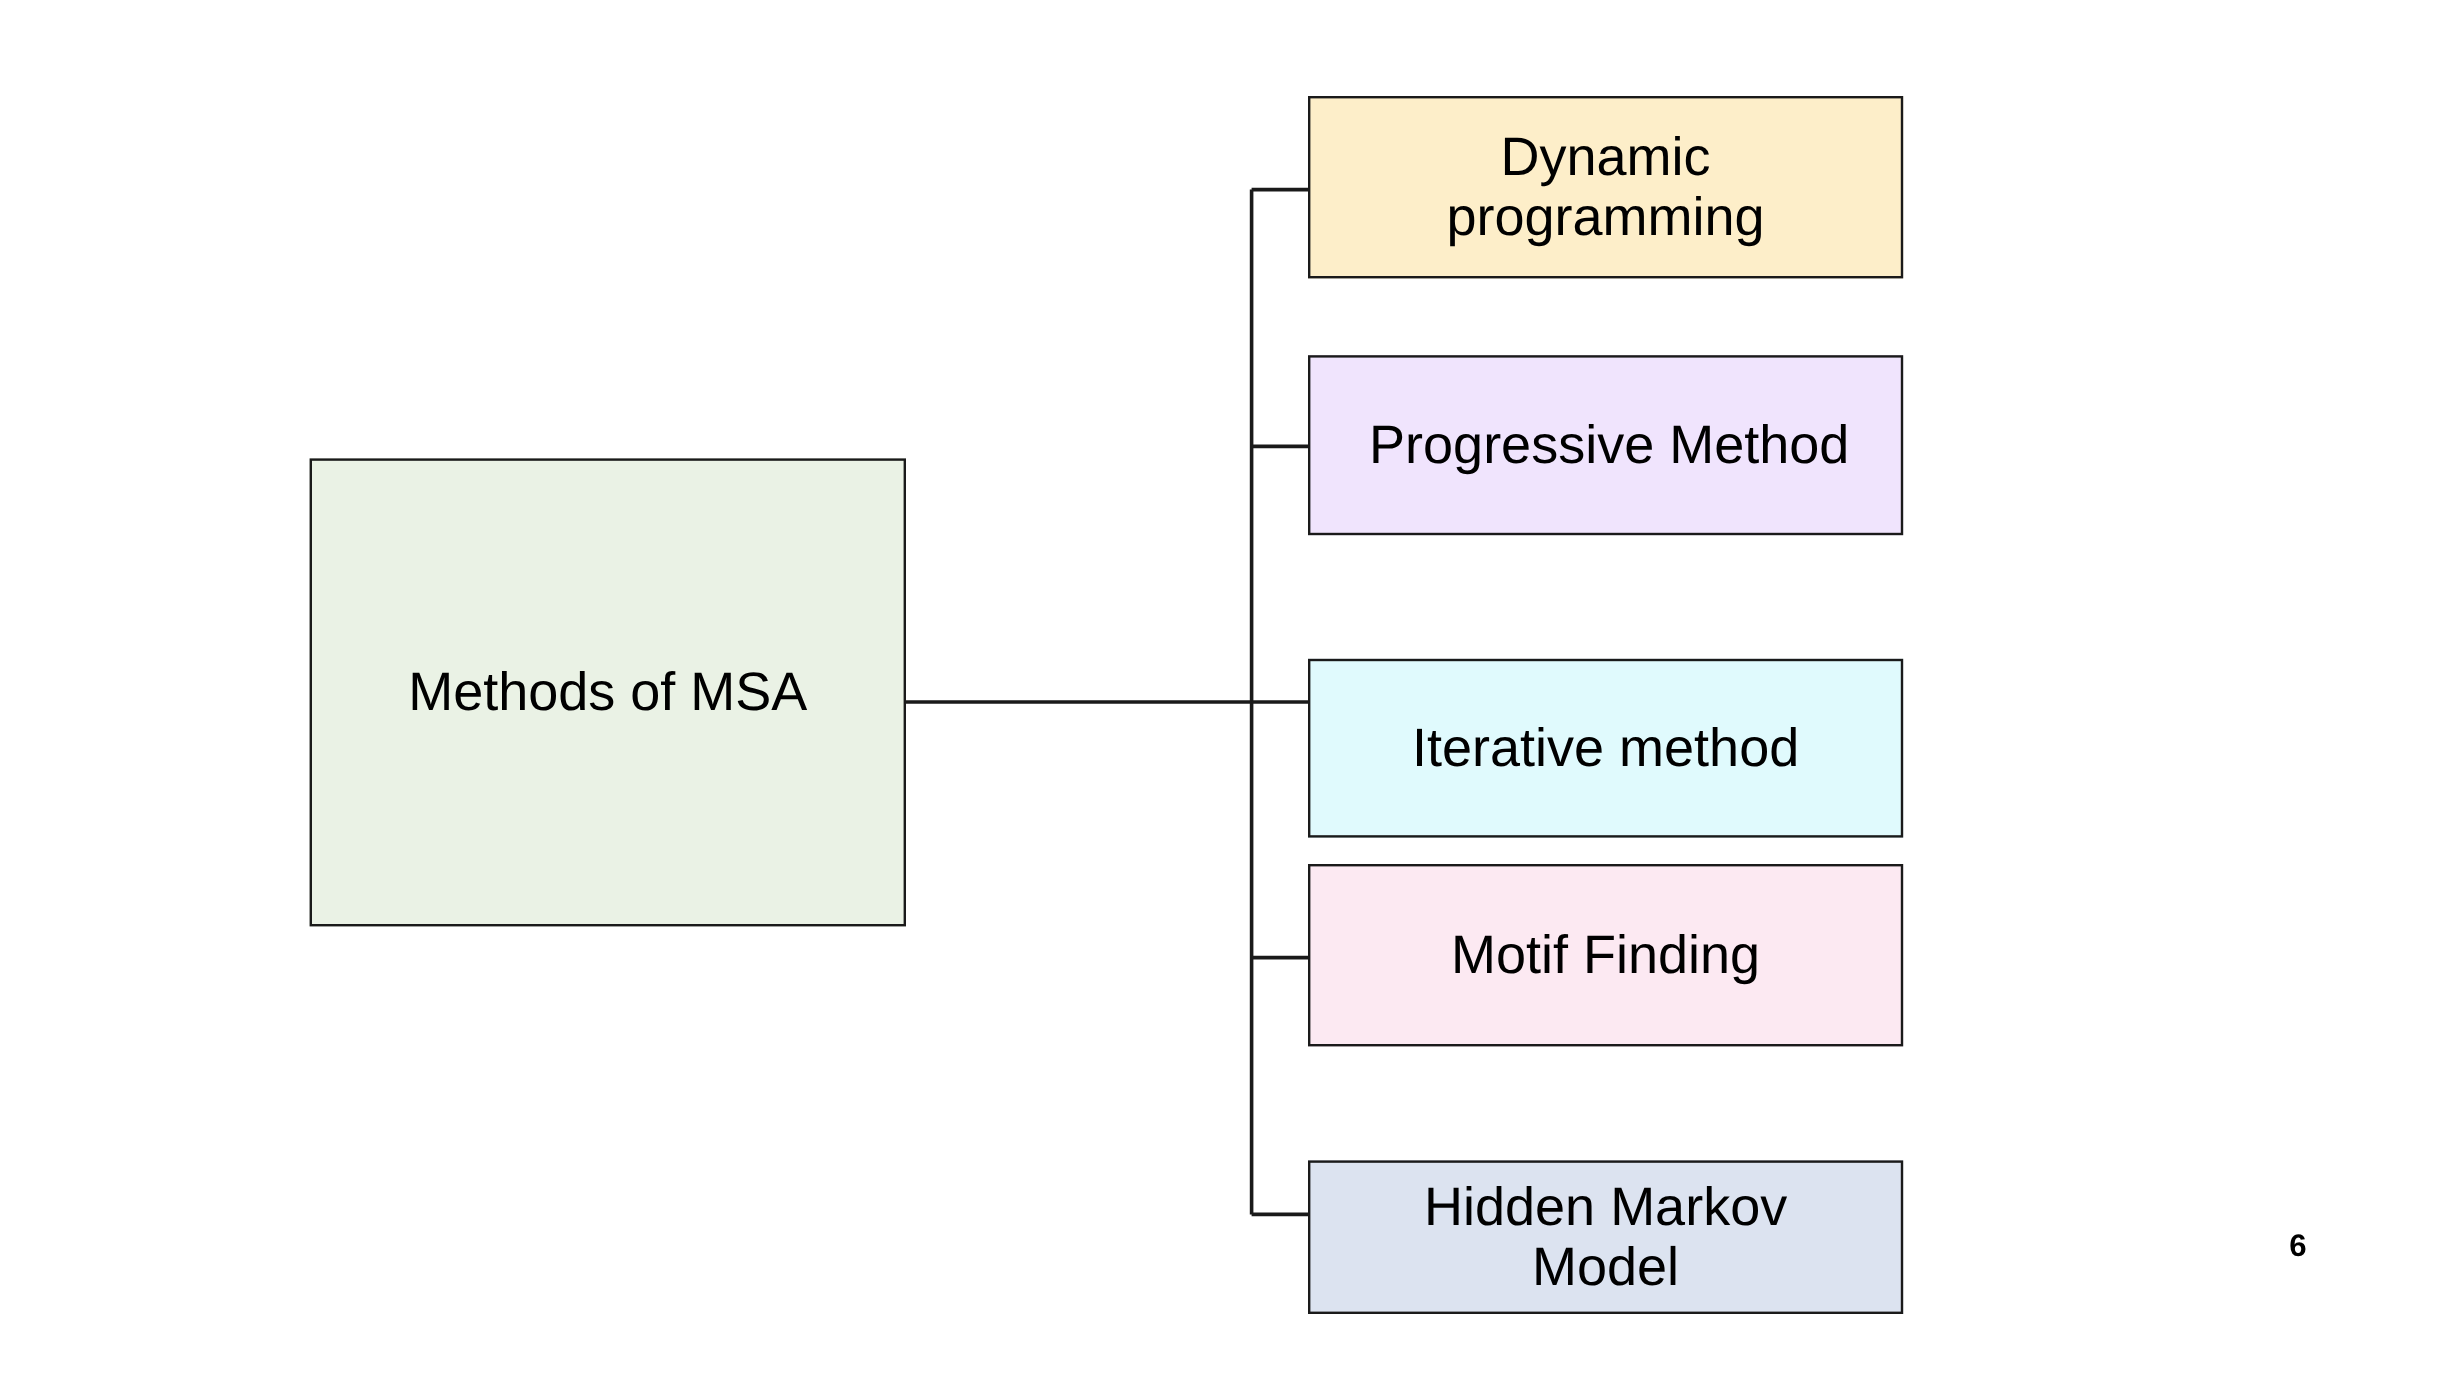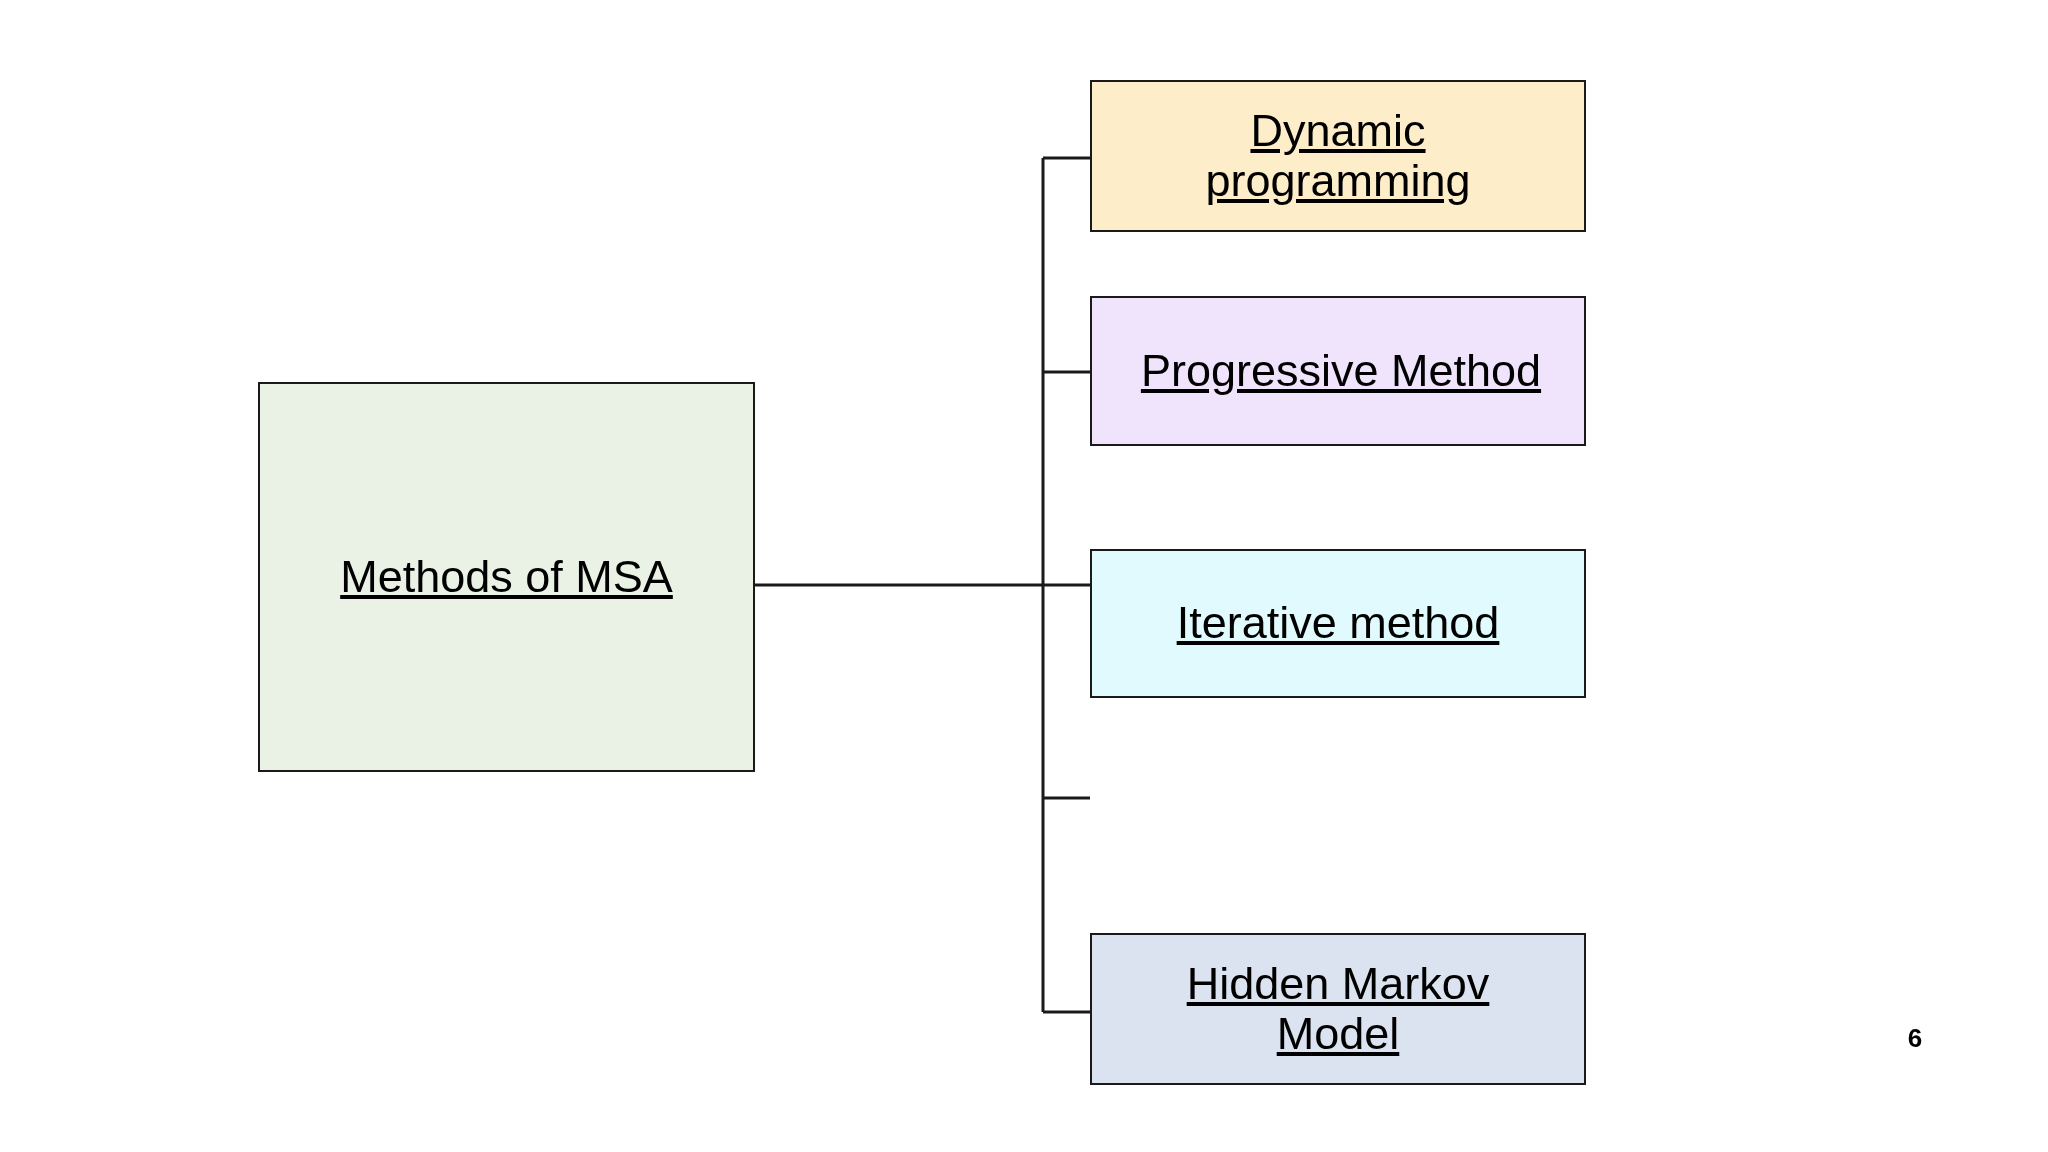--- a/index.html
+++ b/index.html
@@ -38,42 +38,41 @@
     align-items: center;
     justify-content: center;
     text-align: center;
     line-height: 1.12;
     padding: 4px 10px;
     white-space: pre-line;
   }
   .node .node-label {
     display: block;
     width: 100%;
-    text-decoration: underline;
   }
   
   #root-node {
     left: 258px;
     top: 382px;
     width: 497px;
     height: 390px;
     background: #eaf2e5;
     font-size: 45px;
   }
   
   .leaf {
     left: 1090px;
     width: 496px;
     font-size: 45px;
   }
   #leaf-0 { top: 80px;  height: 152px; background: #fdeec9; }
   #leaf-1 { top: 296px; height: 150px; background: #f0e4fd; padding-left: 16px; }
   #leaf-2 { top: 508px; height: 149px; background: #e0fafd; }
   #leaf-3 { top: 720px; height: 152px; background: #fce9f2; }
-  #leaf-4 { top: 933px; height: 152px; background: #dce3f0; align-items: center; }
+  #leaf-4 { top: 967px; height: 128px; background: #dce3f0; align-items: center; }
 
   
   #page-number {
     position: absolute;
     left: 1895px;
     top: 1023px;
     width: 40px;
     text-align: center;
     font-size: 26px;
     font-weight: bold;
@@ -108,20 +107,23 @@
   </div>
 
   <div class="node leaf" id="leaf-1" style="background: rgb(240, 228, 253);">
     <span class="node-label">Progressive Method</span>
   </div>
 
   <div class="node leaf" id="leaf-2" style="background: rgb(224, 250, 253); margin-top: 41px;">
     <span class="node-label">Iterative method</span>
   </div>
 
+  <div class="node leaf" id="leaf-3" style="background: rgb(252, 233, 242);">
+    <span class="node-label">Motif Finding</span>
+  </div>
 
   <div class="node leaf" id="leaf-4" style="background: rgb(220, 227, 240);">
     <span class="node-label">Hidden Markov
 Model</span>
   </div>
 
   <div id="page-number">6</div>
 
 </div>
 

